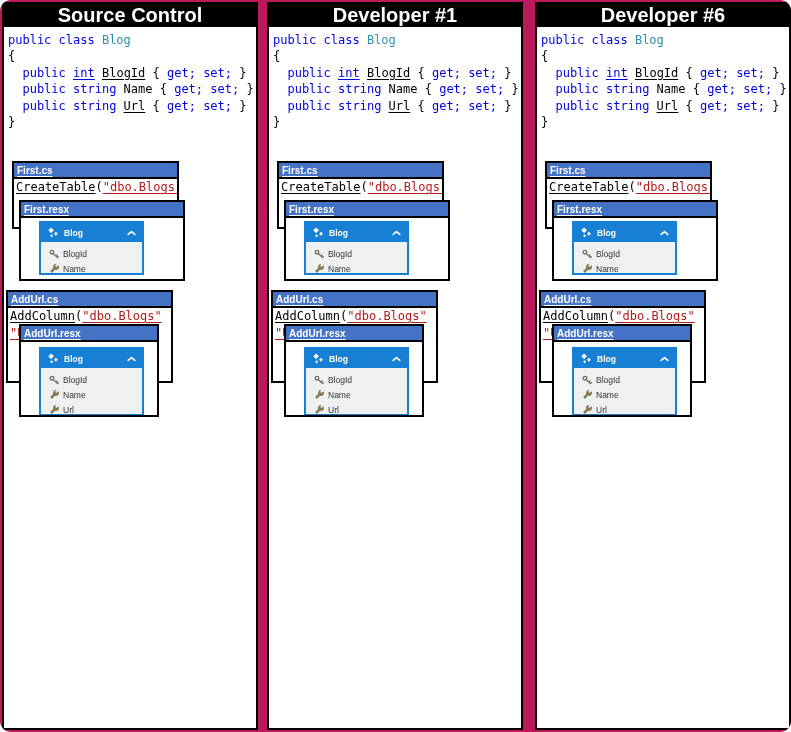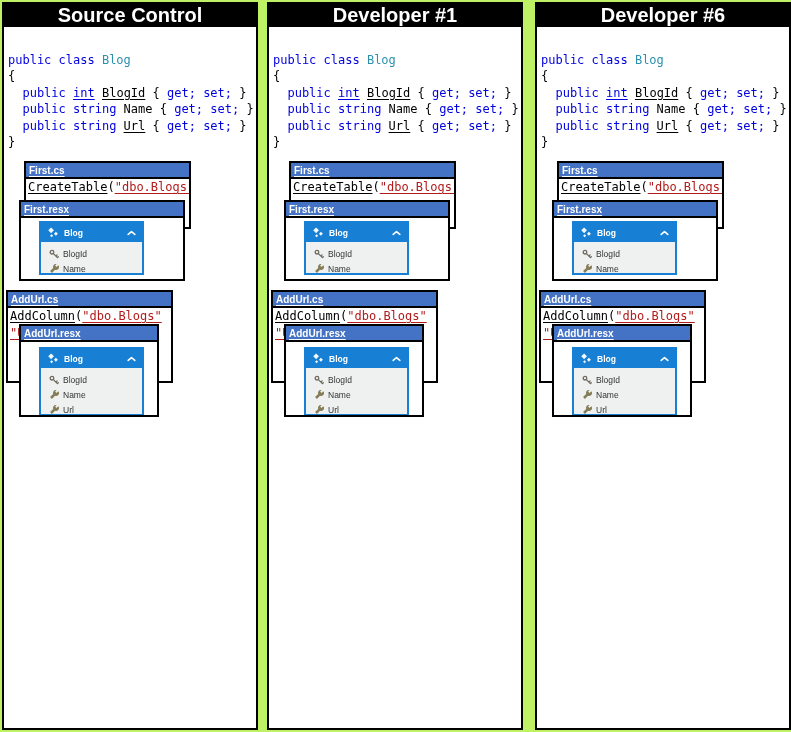--- a/index.html
+++ b/index.html
@@ -1,45 +1,45 @@
 <!DOCTYPE html>
 <html><head>
 <meta charset="utf-8">
 <style>
   html,body{margin:0;padding:0;background:#fff;}
-  #stage{position:relative;width:791px;height:732px;background:#bef264;overflow:hidden;}
+  #stage{position:relative;width:791px;height:732px;background:#be185d;overflow:hidden;border-radius:11px;}
 
   .panel{position:absolute;top:2px;width:256px;height:728px;background:#fff;
          border:2px solid #000;box-sizing:border-box;}
   #col1{left:2px}#col2{left:267px}#col3{left:535px}
 
   .panel-header{height:23px;background:#000;color:#fff;
     font:bold 20px "Liberation Sans",sans-serif;
     display:flex;align-items:center;justify-content:center;}
 
   .codeblock{position:absolute;left:4px;top:28px;color:#000;
-    font:12px/16.4px "DejaVu Sans Mono",monospace;margin-top:20px;}
+    font:12px/16.4px "DejaVu Sans Mono",monospace;}
   .cl{white-space:pre;}
   .tok-kw{color:#0000E0}
   .tok-ty{color:#2B91AF}
   .tok-st{color:#B21B1B}
   .tok-pl{color:#000}
   .sq{text-decoration-line:underline;text-decoration-style:wavy;
       text-decoration-color:#E00000;text-decoration-thickness:1px;
       text-underline-offset:2px;text-decoration:underline;}
 
   .win{position:absolute;background:#fff;border:2px solid #000;box-sizing:border-box;}
   .win-title{height:16px;background:#4472C4;border-bottom:2px solid #000;
     box-sizing:border-box;color:#fff;display:flex;align-items:center;
     padding-left:3px;font:bold 10px "Liberation Sans",sans-serif;}
   .win-body{position:relative;height:calc(100% - 16px);overflow:hidden;
     font:12px/15.5px "DejaVu Sans Mono",monospace;color:#000;}
   .win-body .cl{padding-left:2px;padding-top:1px;}
 
-  .win-first-cs {left:20px; top:157px;width:167px;height:68px;z-index:1;}
+  .win-first-cs {left:8px; top:157px;width:167px;height:68px;z-index:1;}
   .win-first-resx {left:15px;top:196px;width:166px;height:81px;z-index:2;}
   .win-addurl-cs {left:2px; top:286px;width:167px;height:93px;z-index:3;}
   .win-addurl-resx{left:15px;top:320px;width:140px;height:93px;z-index:4;}
 
   .entity{position:absolute;left:18px;width:105px;background:#EFF1F1;
     border:2px solid #1780D4;box-sizing:border-box;}
   .win-first-resx .entity{top:3px;height:54px;}
   .win-addurl-resx .entity{top:5px;height:69px;}
   .ent-head{height:19px;background:#1780D4;display:flex;align-items:center;
     gap:6px;padding:0 6px;}

